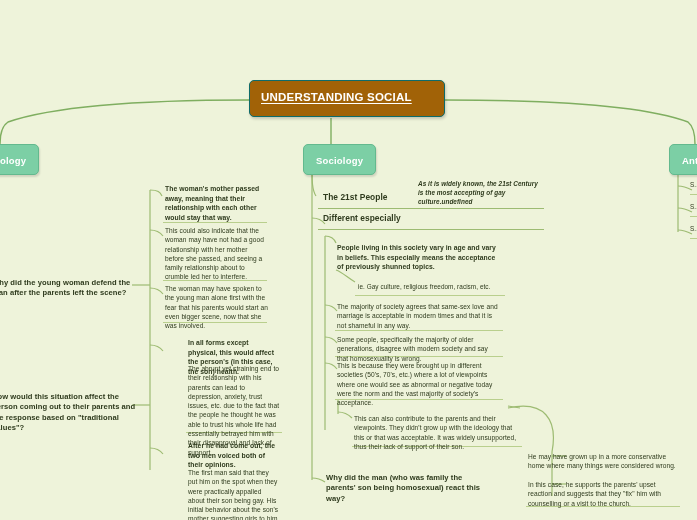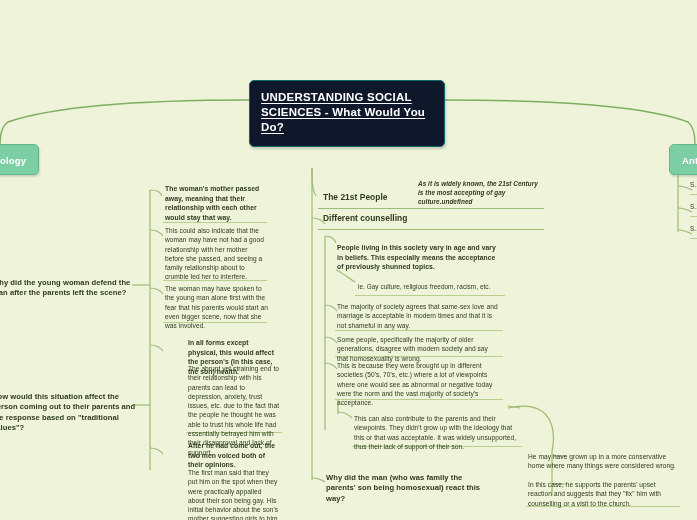--- a/index.html
+++ b/index.html
@@ -30,21 +30,21 @@
     pointer-events: none;
   }
 
   
   .center-node {
     position: absolute;
     left: 249px;
     top: 80px;
     width: 196px;
     box-sizing: border-box;
-    background: #0f172a;
+    background: #a16207;
     border: 1px solid #0d6b6a;
     border-radius: 5px;
     padding: 9px 11px 11px 11px;
     box-shadow: 1px 2px 3px rgba(0,0,0,0.18);
     z-index: 6;
   }
   .center-node .line {
     display: block;
     color: #ffffff;
     font-weight: bold;
@@ -178,25 +178,27 @@
     <g fill="none" stroke="#9dbb72" stroke-width="1.2">
       <path d="M678 170 L678 232"></path>
       <path d="M678 186 C 684 186, 688 188, 692 190"></path>
       <path d="M678 208 C 684 208, 688 210, 692 212"></path>
       <path d="M678 230 C 684 230, 688 232, 692 234"></path>
     </g>
   </svg>
 
   <div class="center-node">
     <span class="line">UNDERSTANDING SOCIAL</span>
-    <span class="line">SCIENCES - What Would You Do?</span>
   </div>
 
   <div class="branch branch-psychology">
     <span>Psychology</span>
+  </div>
+  <div class="branch branch-sociology">
+    <span>Sociology</span>
   </div>
   <div class="branch branch-anthropology">
     <span>Anthropology</span>
   </div>
 
   <div class="block small" style="left:690px; top:180px; width:30px;">
     <span class="txt">S...</span>
   </div>
   <div class="rule" style="left:690px; top:194px; width:30px;"></div>
   <div class="block small" style="left:690px; top:202px; width:30px;">
@@ -248,21 +250,21 @@
 
   <div class="block heading" style="left:323px; top:191px; width:100px;">
     <span class="txt">The 21st People</span>
   </div>
   <div class="block italic" style="left:418px; top:179px; width:126px;">
     <span class="txt">As it is widely known, the 21st Century is the most accepting of gay culture.undefined</span>
   </div>
   <div class="rule dark" style="left:318px; top:208px; width:226px;"></div>
 
   <div class="block heading" style="left:323px; top:212px; width:120px;">
-    <span class="txt">Different counselling</span>
+    <span class="txt">Different especially</span>
   </div>
   <div class="rule dark" style="left:318px; top:229px; width:226px;"></div>
 
   <div class="block bold" style="left:337px; top:243px; width:164px;">
     <span class="txt">People living in this society vary in age and vary in beliefs. This especially means the acceptance of previously shunned topics.</span>
   </div>
 
   <div class="block small" style="left:358px; top:282px; width:160px;">
     <span class="txt">ie. Gay culture, religious freedom, racism, etc.</span>
   </div>

